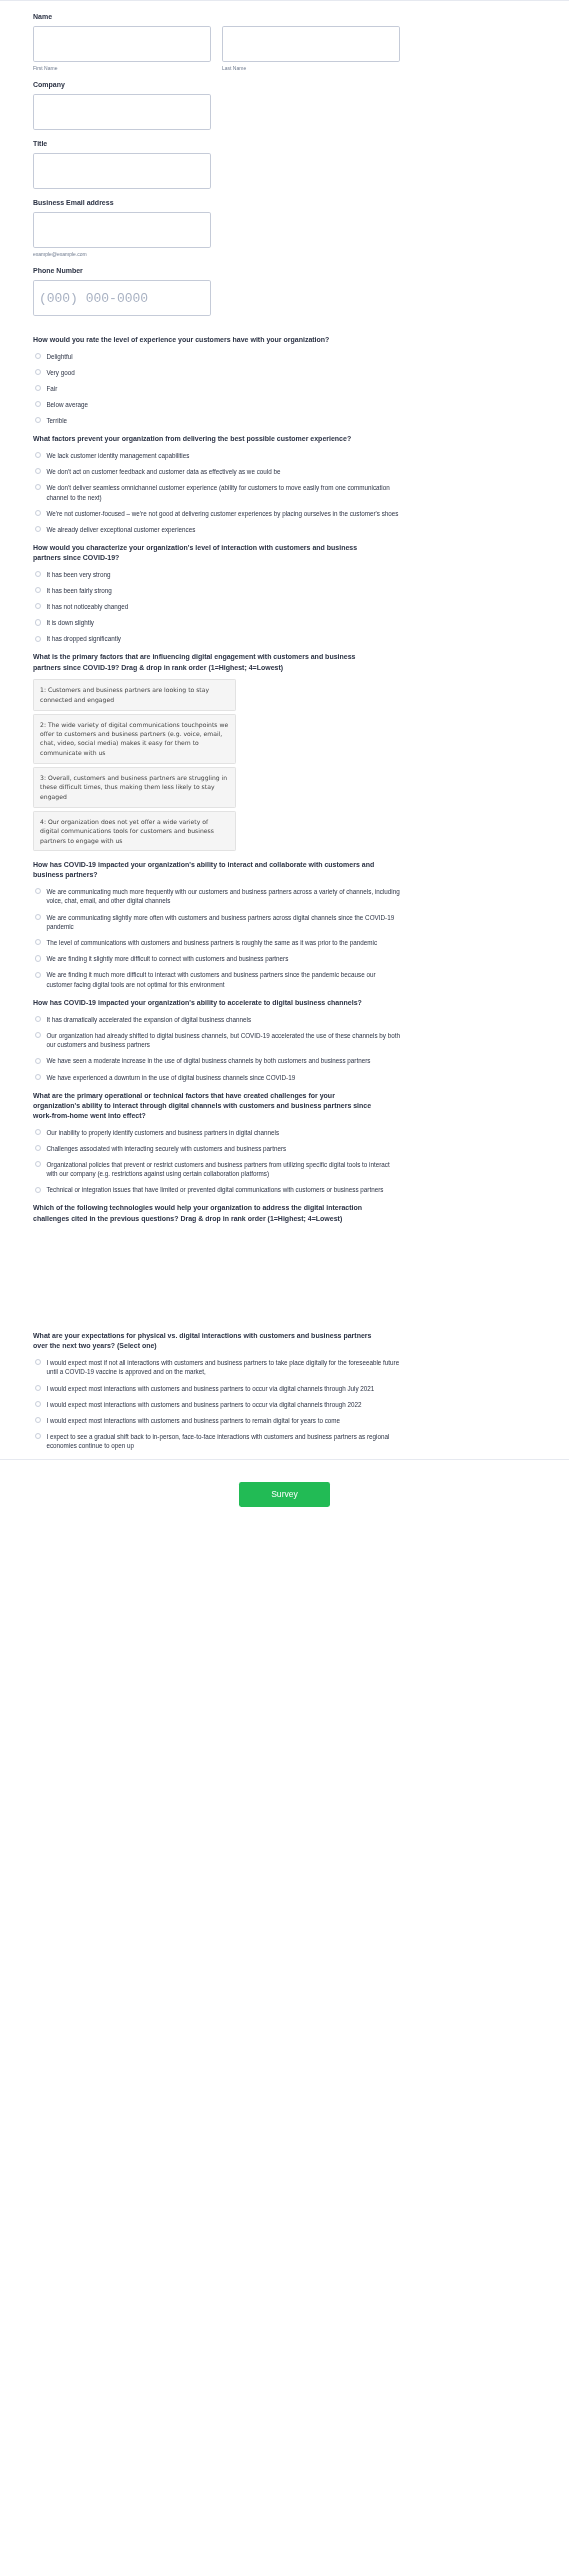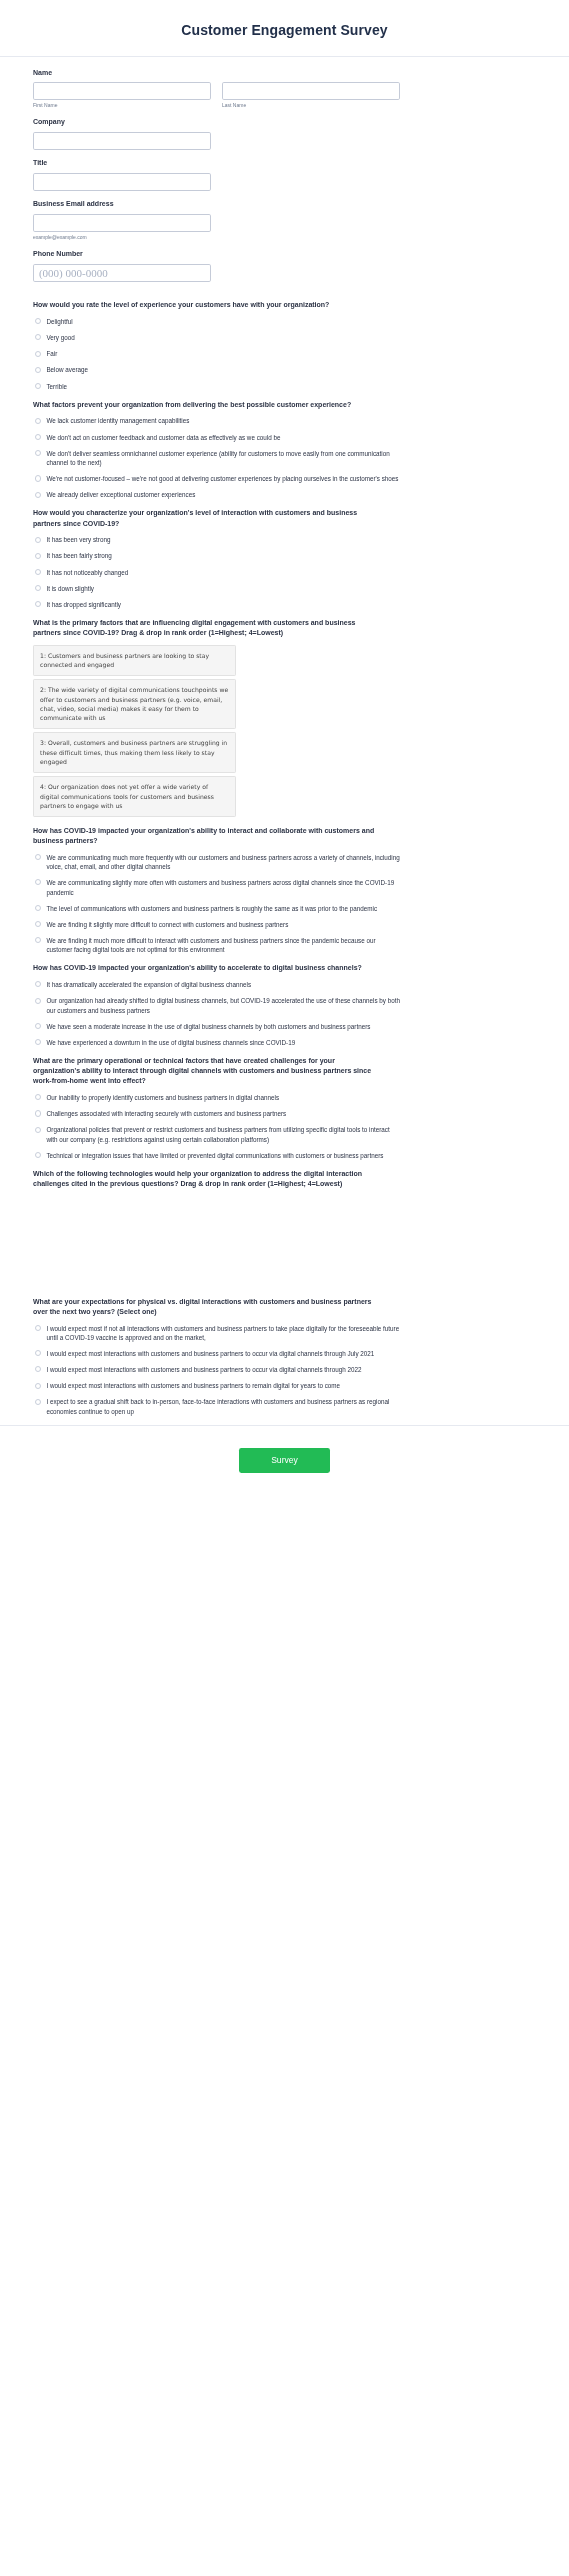--- a/index.html
+++ b/index.html
@@ -53,26 +53,26 @@
 
   .sub-label {
     font-size: 5px;
     color: #6F7B8F;
     margin: 2.4px 0 0 0;
     line-height: 1.3;
   }
 
   .text-input {
     width: 178px;
-    height: 18px;
+    height: 36px;
     border: 0.6px solid #C5CBD8;
     border-radius: 1.8px;
     background: #fff;
-    font-family: Liberation Serif, serif;
-    font-size: 11px;
+    font-family: Liberation Mono, monospace;
+    font-size: 13px;
     color: #2C3345;
     padding: 0 4.9px;
     outline: none;
     display: block;
   }
   .text-input::placeholder { color: #A9B2C3; }
 
   .name-row { display: flex; gap: 11px; }
   .name-col { display: block; }
 
@@ -135,23 +135,20 @@
     line-height: 1;
     cursor: pointer;
   }
   .gap-md { height: 9.8px; }
 </style>
 </head>
 <body>
 
 <div class="form-wrap">
 
-  <div class="form-header">
-    <h1 class="form-title">Customer Engagement Survey</h1>
-  </div>
   <div class="header-rule"></div>
 
   <div class="form-body">
 
     <div class="field-block">
       <div class="field-label">Name</div>
       <div class="name-row">
         <div class="name-col">
           <input class="text-input" type="text" placeholder="" style="">
           <div class="sub-label">First Name</div>

